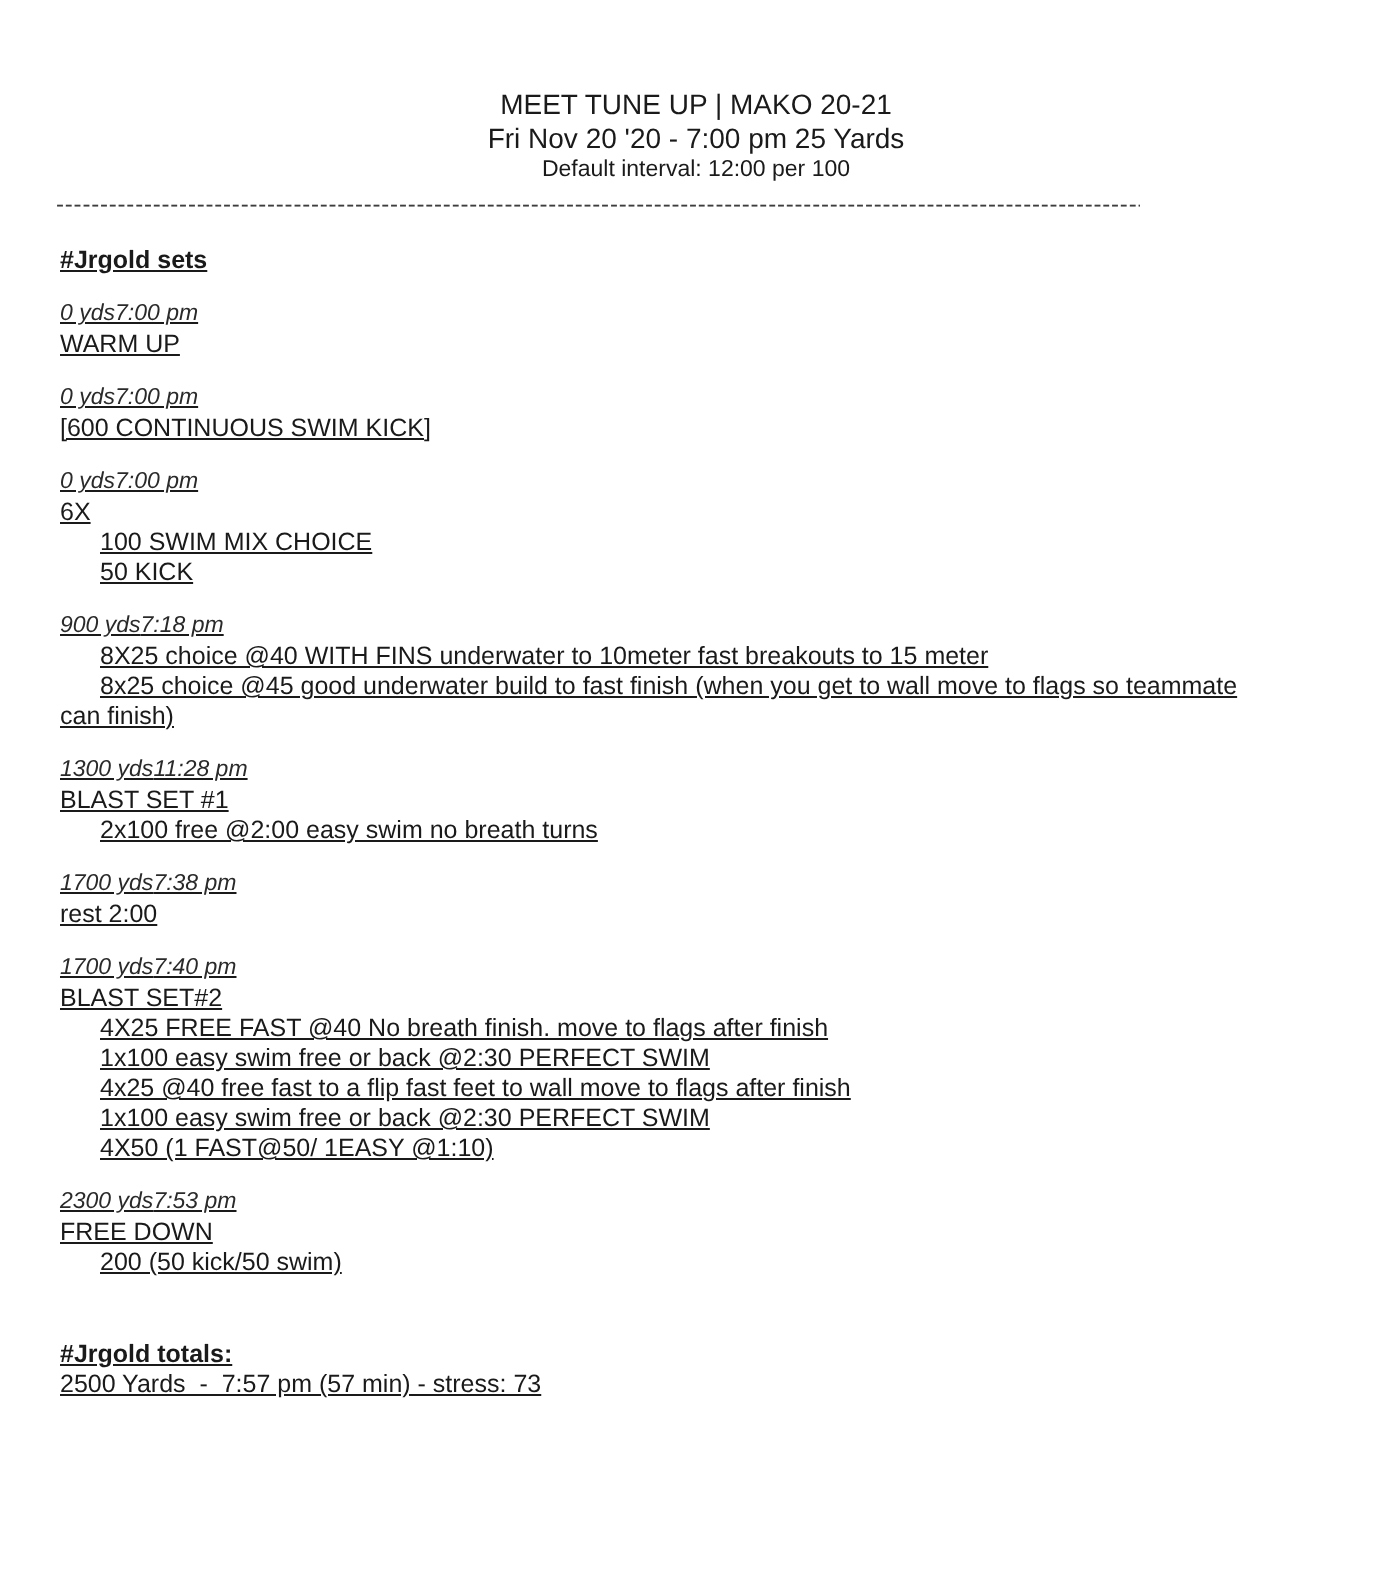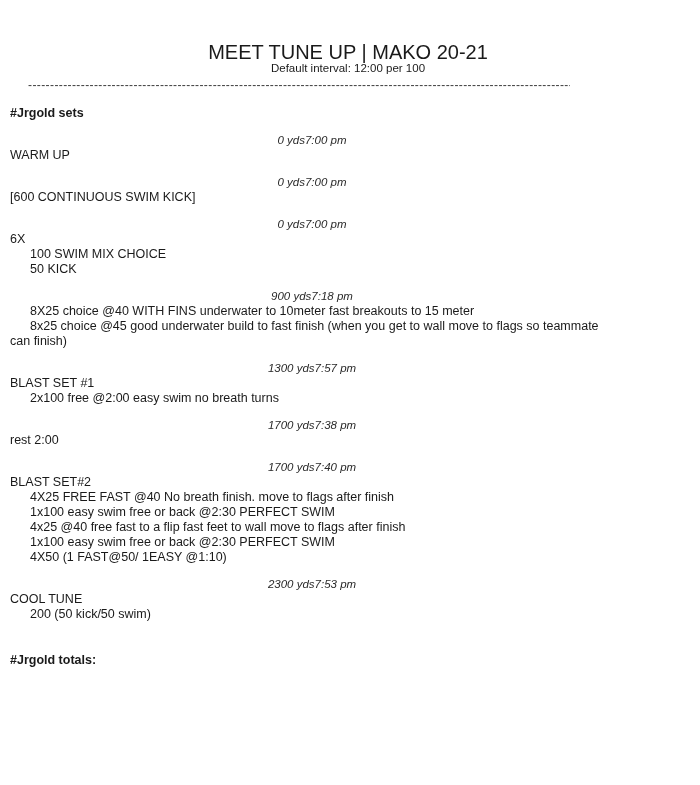--- a/index.html
+++ b/index.html
@@ -12,68 +12,70 @@
     font-family: "Liberation Sans", sans-serif;
     color: #1a1a1a;
     padding-top: 43px;
     overflow: hidden;
   }
   .doc-header {
     width: 640px;
     margin-left: 28px;
     text-align: center;
   }
-  .title    { font-size: 20px;   line-height: 18px; color: #1a1a1a; }
+  .title    { font-size: 14px;   line-height: 18px; color: #1a1a1a; }
   .subtitle { font-size: 14px;   line-height: 17px; color: #1a1a1a; }
   .interval-note { font-size: 11.5px; line-height: 14px; color: #1a1a1a; }
   .divider {
     margin-top: 3px;
     width: 542px;
     overflow: hidden;
     white-space: nowrap;
     text-align: left;
     font-size: 12px;
     line-height: 15px;
     letter-spacing: 0.4px;
     color: #3d3d3d;
   }
   .content {
     width: 604px;
-    margin-left: 10px;
+    margin-left: 30px;
     font-size: 12.5px;
     line-height: 15px;
+    text-decoration: underline;
   }
   .group-label {
     margin-top: 13px;
     font-weight: bold;
     font-size: 12.5px;
   }
   .set-block { margin-top: 12px; }
   .stat {
     display: flex;
-    justify-content: center;
+    justify-content: flex-start;
     gap: 0;
     font-style: italic;
     font-size: 11.5px;
     line-height: 15px;
     color: #2a2a2a;
   }
   .line { text-indent: 0; }
   .line.indent { text-indent: 20px; }
   .totals { margin-top: 31px; }
   .totals-label { font-weight: bold; font-size: 12.5px; line-height: 15px; }
   .totals-summary { font-size: 12.5px; line-height: 15px; white-space: pre; }
 </style>
 </head>
 <body>
 
 <div class="page">
 
   <header class="doc-header">
     <div class="title">MEET TUNE UP | MAKO 20-21</div>
+    <div class="subtitle">Fri Nov 20 '20 - 7:00 pm 25 Yards</div>
     <div class="interval-note">Default interval: 12:00 per 100</div>
     <div class="divider">------------------------------------------------------------------------------------------------------------------------------------------------------</div>
   </header>
 
   <main class="content">
     <div class="group-label">#Jrgold sets</div>
 
     <div id="sets-container">
   <section class="set-block">
     <div class="stat">
@@ -114,21 +116,21 @@
     </div>
     <div class="lines">
             <div class="line indent">8X25 choice @40 WITH FINS underwater to 10meter fast breakouts to 15 meter</div>
             <div class="line indent">8x25 choice @45 good underwater build to fast finish (when you get to wall move to flags so teammate can finish)</div>
           </div>
   </section>
 
   <section class="set-block">
     <div class="stat">
       <span class="yards">1300 yds</span>
-      <span class="time">7:57 pm</span>
+      <span class="time">11:28 pm</span>
     </div>
     <div class="lines">
             <div class="line">BLAST SET #1</div>
             <div class="line indent">2x100 free @2:00 easy swim no breath turns</div>
           </div>
   </section>
 
   <section class="set-block">
     <div class="stat">
       <span class="yards">1700 yds</span>
@@ -153,24 +155,25 @@
             <div class="line indent">4X50 (1 FAST@50/ 1EASY @1:10)</div>
           </div>
   </section>
 
   <section class="set-block">
     <div class="stat">
       <span class="yards">2300 yds</span>
       <span class="time">7:53 pm</span>
     </div>
     <div class="lines">
-            <div class="line">COOL TUNE</div>
+            <div class="line">FREE DOWN</div>
             <div class="line indent">200 (50 kick/50 swim)</div>
           </div>
   </section>
 </div>
 
     <div class="totals">
       <div class="totals-label">#Jrgold totals:</div>
+      <div class="totals-summary">2500 Yards  -  7:57 pm (57 min) - stress: 73</div>
     </div>
   </main>
 
 </div>
 
 </body></html>

